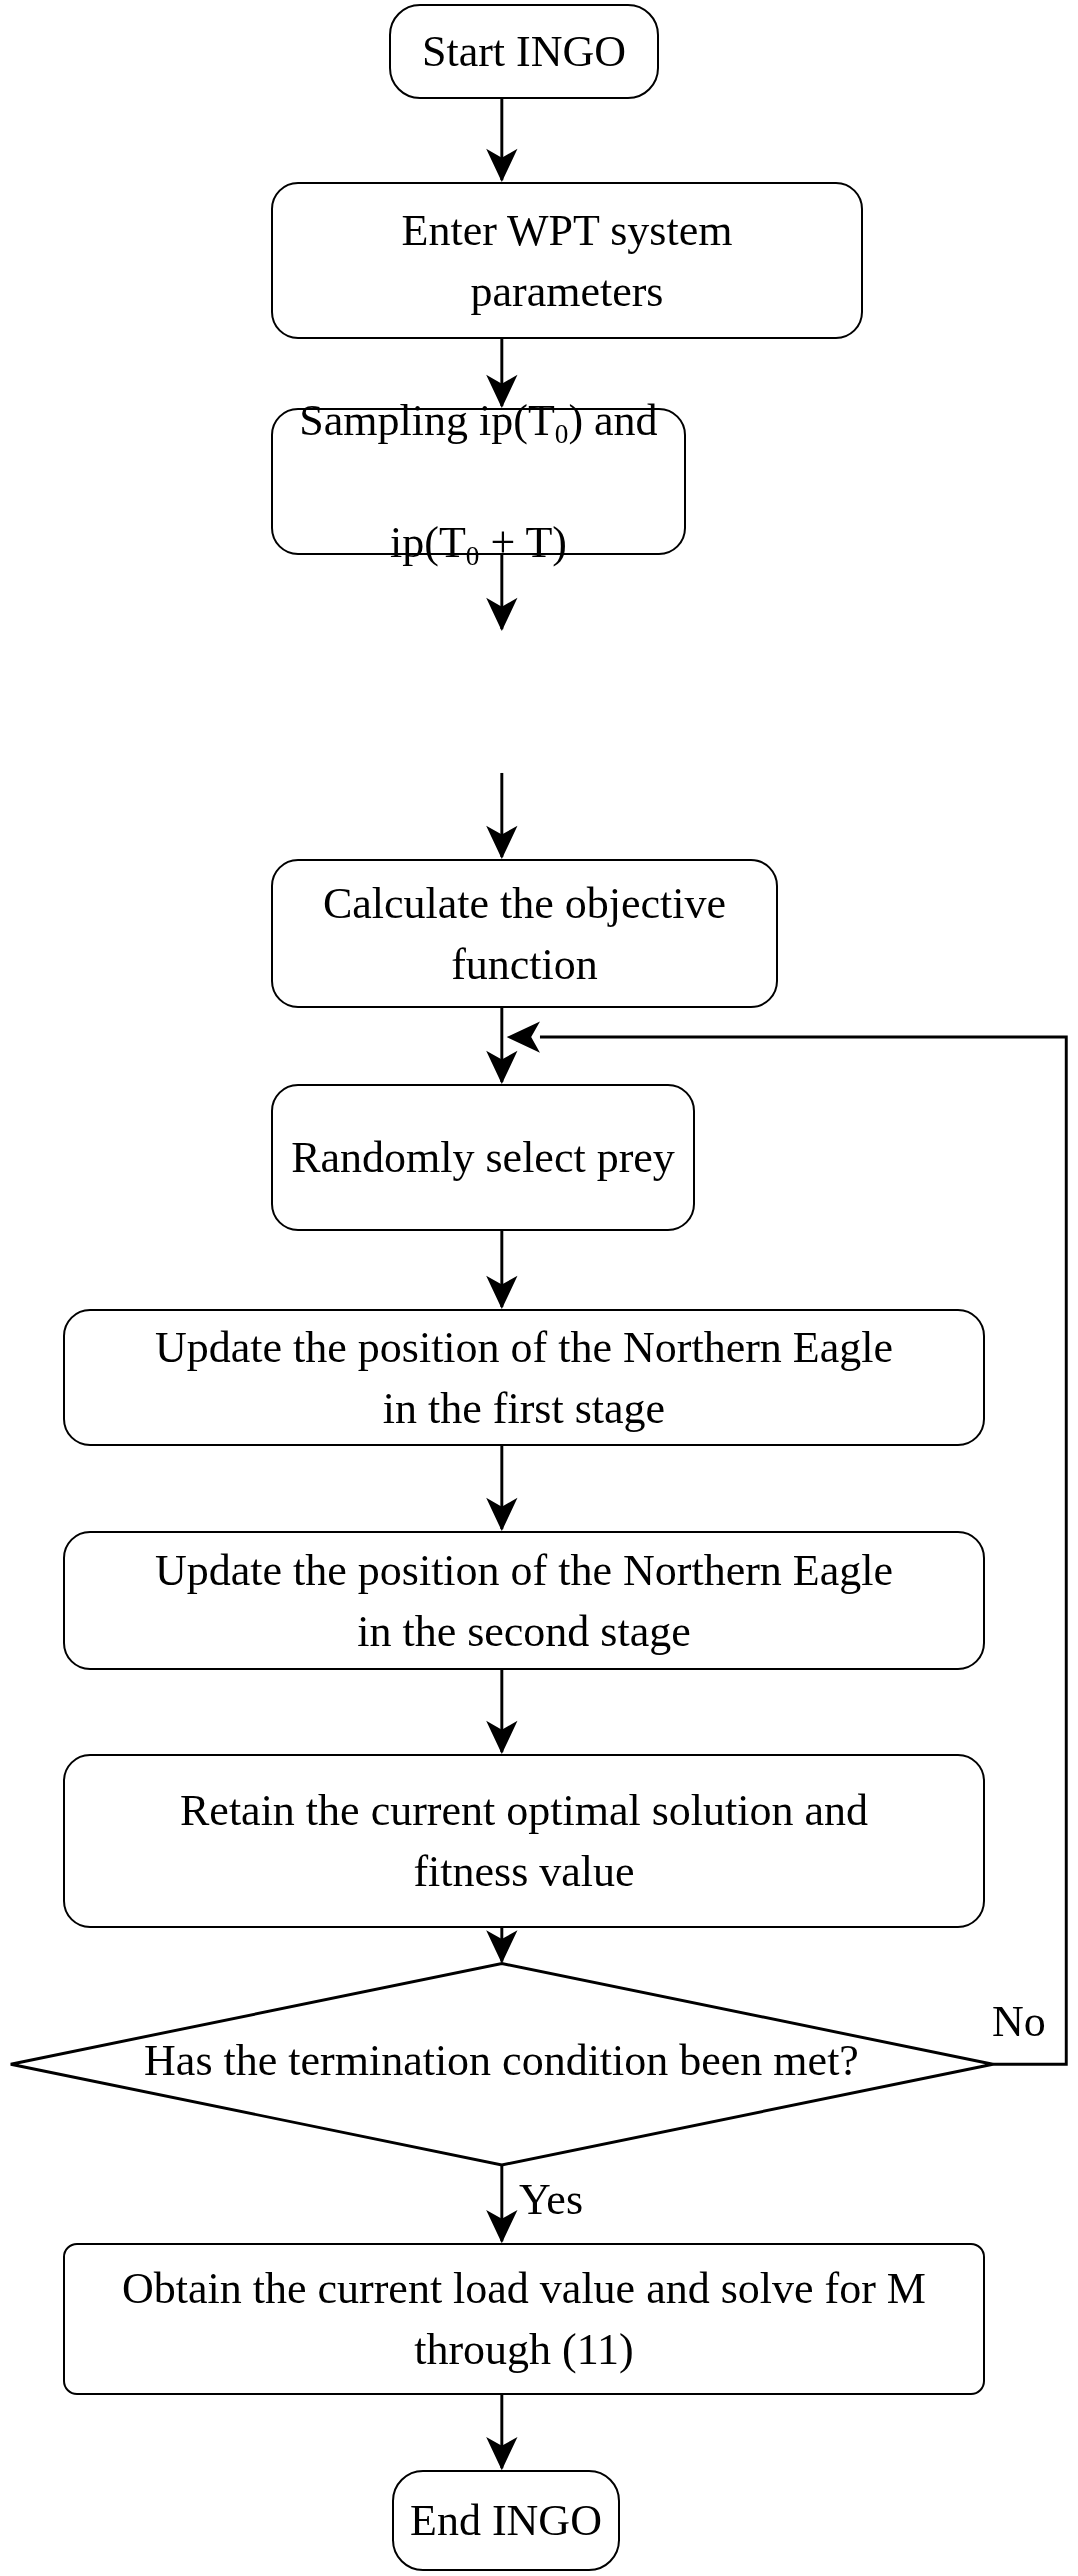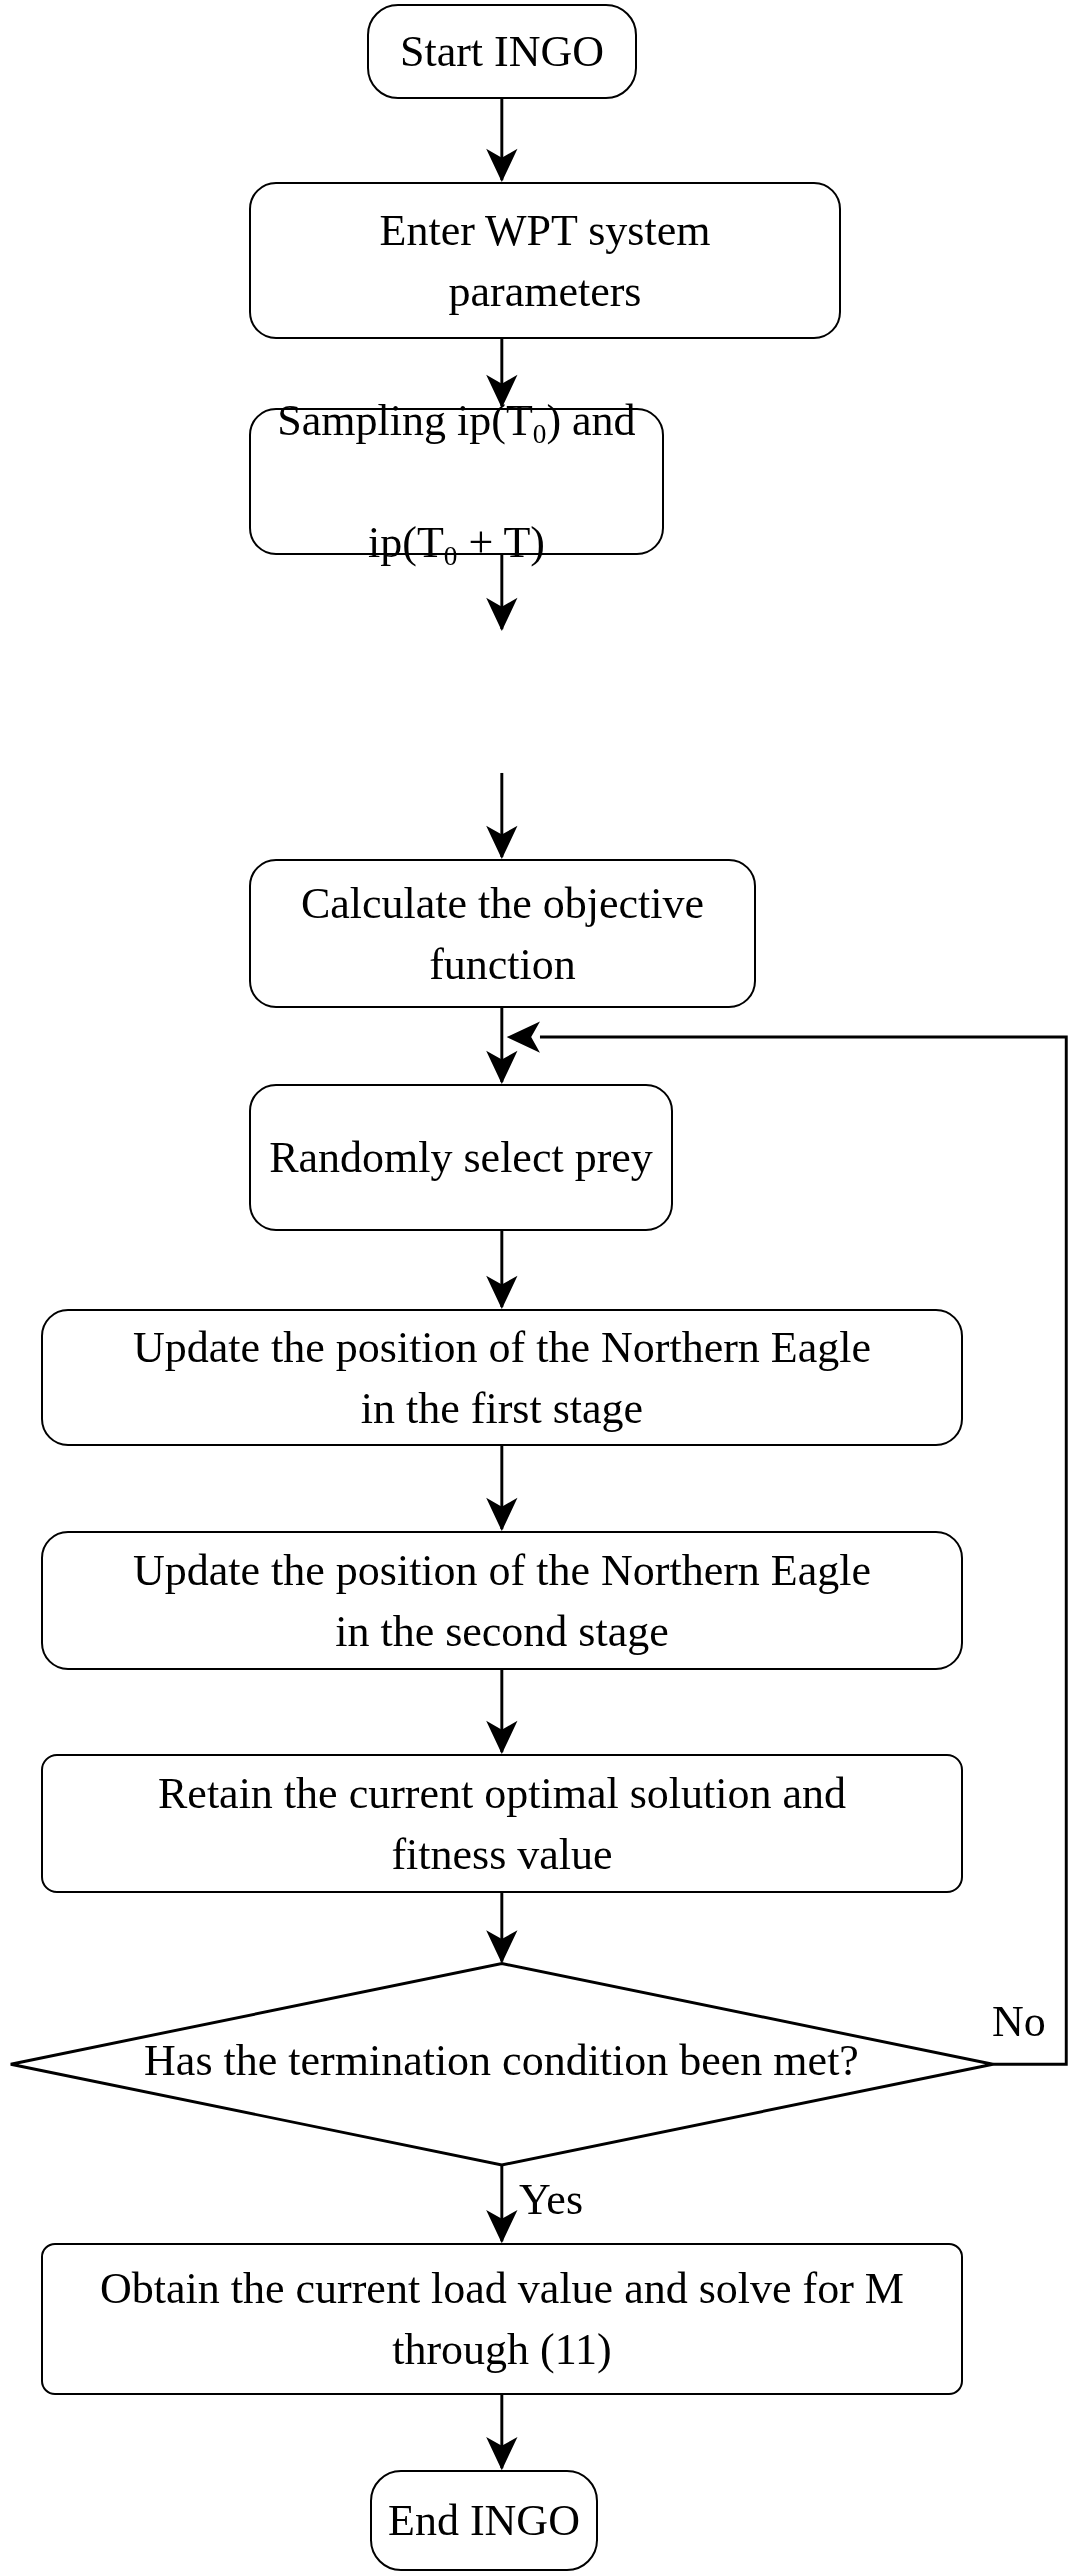--- a/index.html
+++ b/index.html
@@ -36,20 +36,21 @@
     position: absolute;
     box-sizing: border-box;
     background: #ffffff;
     border: 2.9px solid #000000;
     display: flex;
     align-items: center;
     justify-content: center;
     text-align: center;
     font-size: 44px;
     line-height: 61px;
+    margin-left: 22px;
   }
   .terminator { border-radius: 31px; }
   .process    { border-radius: 27px; }
   .label { white-space: pre-line; }
   .tline { display: block; }
   sub.subn {
     font-size: 0.62em;
     line-height: 0;
     vertical-align: -0.28em;
   }
@@ -139,21 +140,21 @@
   <div class="node process" style="left:41px; top:1309px; width:922px; height:137px;">
     <span class="label">Update the position of the Northern Eagle
 in the first stage</span>
   </div>
 
   <div class="node process" style="left:41px; top:1531px; width:922px; height:139px;">
     <span class="label">Update the position of the Northern Eagle
 in the second stage</span>
   </div>
 
-  <div class="node process" style="left:41px; top:1754px; width:922px; height:139px;border-radius:16px;">
+  <div class="node process" style="left:41px; top:1754px; width:922px; height:174px;">
     <span class="label">Retain the current optimal solution and
 fitness value</span>
   </div>
 
   <div class="decision-label">
     <span class="label">Has the termination condition been met?</span>
   </div>
 
   <div class="node process" style="left:41px; top:2243px; width:922px; height:152px;border-radius:14px;">
     <span class="label">Obtain the current load value and solve for M

